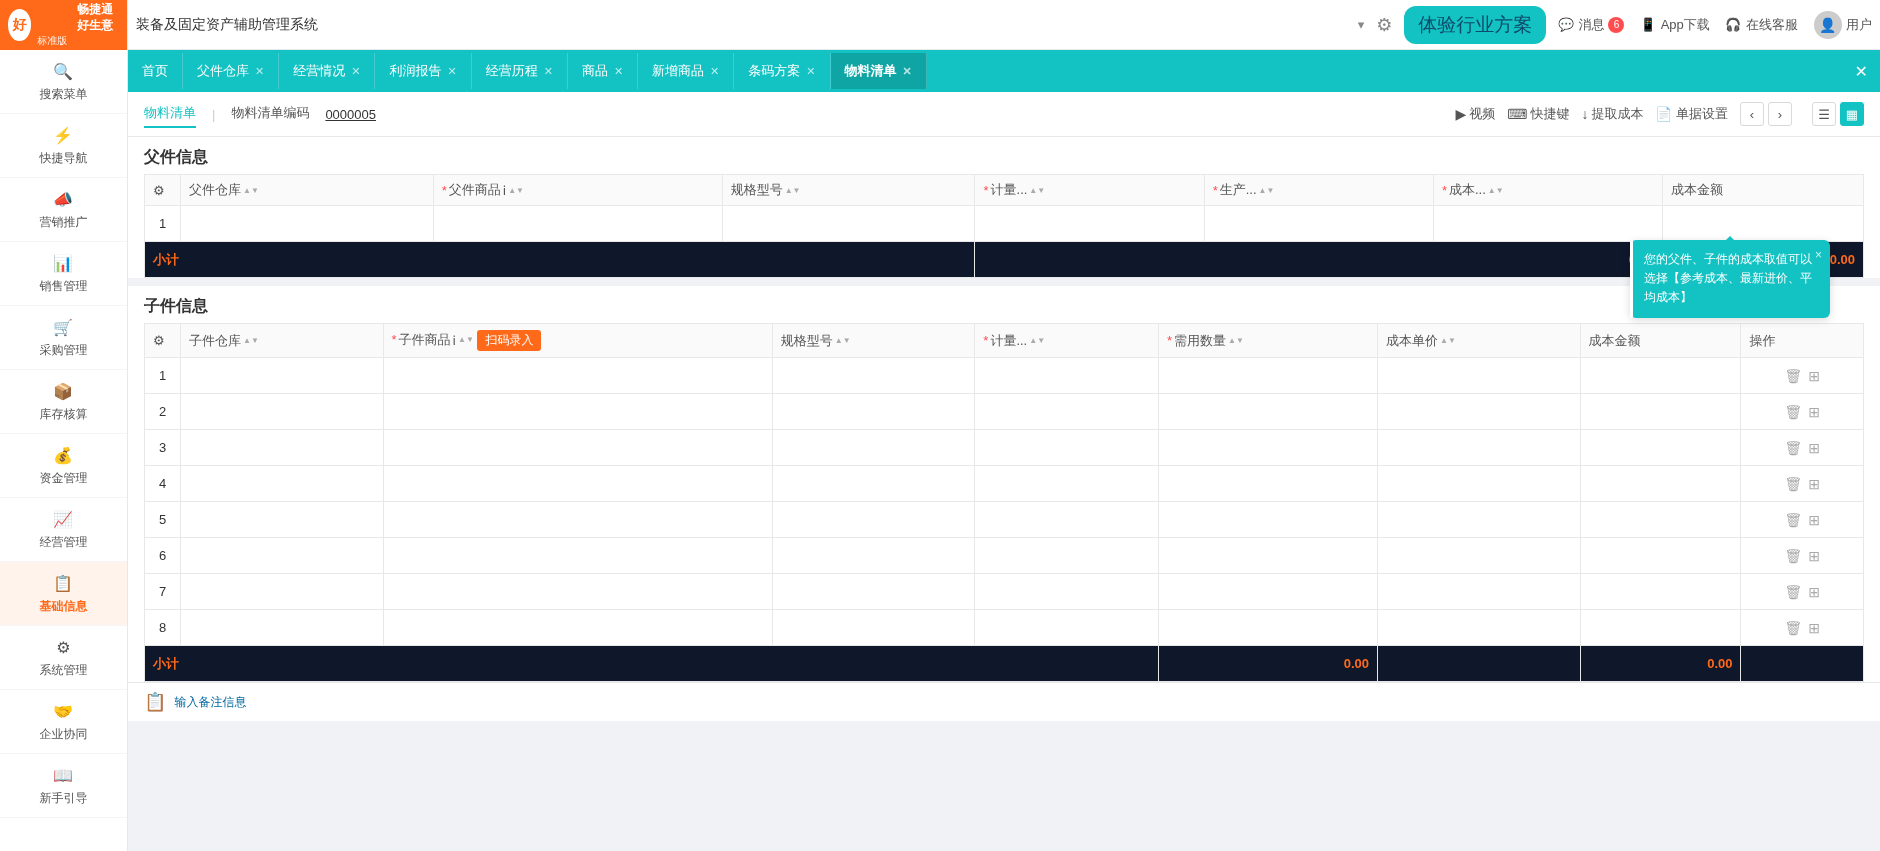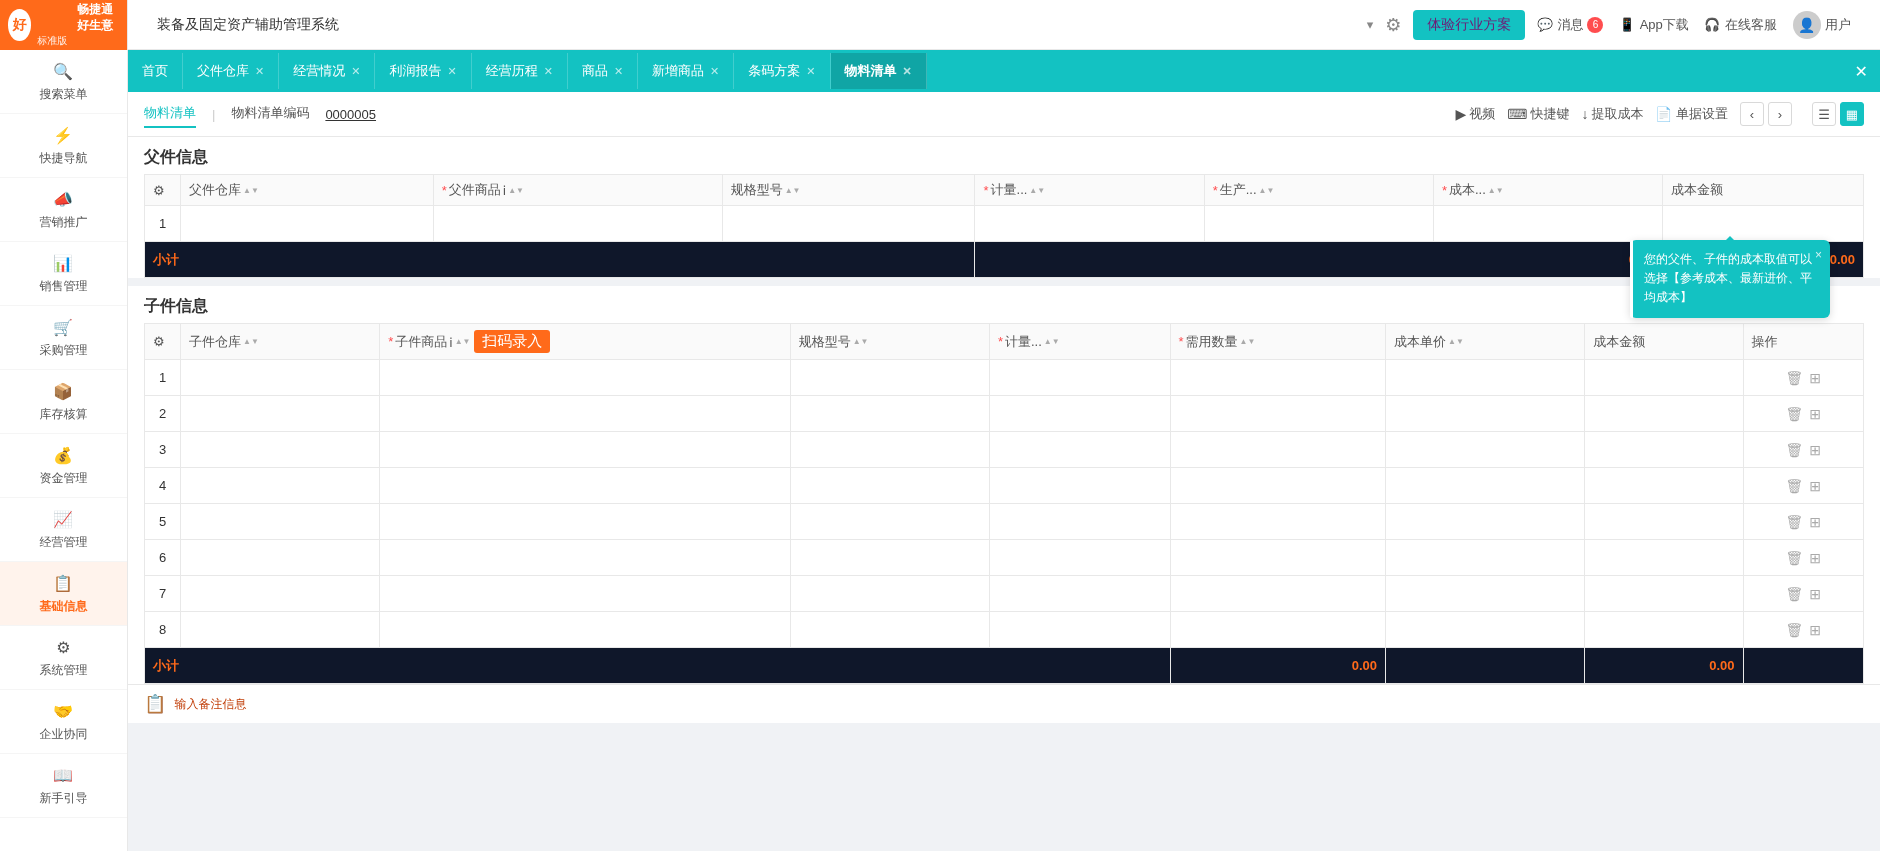--- a/index.html
+++ b/index.html
@@ -54,33 +54,33 @@
       flex-direction: column;
       overflow: hidden;
     }
 
     
     .topbar {
       background: #fff;
       height: 50px;
       display: flex;
       align-items: center;
-      padding: 0 29px;
+      padding: 0 8px;
       border-bottom: 1px solid #e8e8e8;
       gap: 12px;
     }
     .topbar-title { font-size: 14px; color: #333; flex: 1; }
     .topbar-btn {
       background: #13c2c2;
-      color: #701a75;
+      color: #0c4a6e;
       border: none;
-      border-radius: 4px;
+      border-radius: 12px;
       padding: 6px 14px;
       cursor: pointer;
-      font-size: 14px;
+      font-size: 19px;
     }
     .topbar-gear {
       color: #888; font-size: 18px; cursor: pointer;
     }
     .topbar-right { display: flex; align-items: center; gap: 16px; margin-left: auto; }
     .topbar-right-item { display: flex; align-items: center; gap: 4px; color: #555; cursor: pointer; font-size: 13px; }
     .badge {
       background: #ff4d4f;
       color: #fff;
       border-radius: 50%;
@@ -223,21 +223,21 @@
     .th-gear { width: 36px; text-align: center; cursor: pointer; }
     .th-sort { display: inline-flex; align-items: center; gap: 2px; }
     .sort-arrows { display: flex; flex-direction: column; font-size: 8px; color: #aaa; }
 
     .scan-btn {
       background: #ff6a1a;
       color: #fff;
       border: none;
       border-radius: 3px;
       padding: 2px 8px;
-      font-size: 15px;
+      font-size: 12px;
       cursor: pointer;
     }
 
     .action-cell {
       display: flex;
       gap: 6px;
       align-items: center;
       justify-content: center;
     }
     .icon-btn {
@@ -292,21 +292,21 @@
       padding: 8px 16px;
       display: flex;
       align-items: center;
       gap: 8px;
       font-size: 13px;
     }
     .bottom-icon {
       color: #13c2c2;
       font-size: 18px;
     }
-    .bottom-text { color: #c2410c; font-size: 12px; }
+    .bottom-text { color: #0369a1; font-size: 12px; }
 
     .nav-arrows {
       display: flex;
       gap: 4px;
       margin-left: auto;
       align-items: center;
     }
     .nav-arrow-btn {
       width: 24px; height: 24px;
       border: 1px solid #d9d9d9;

